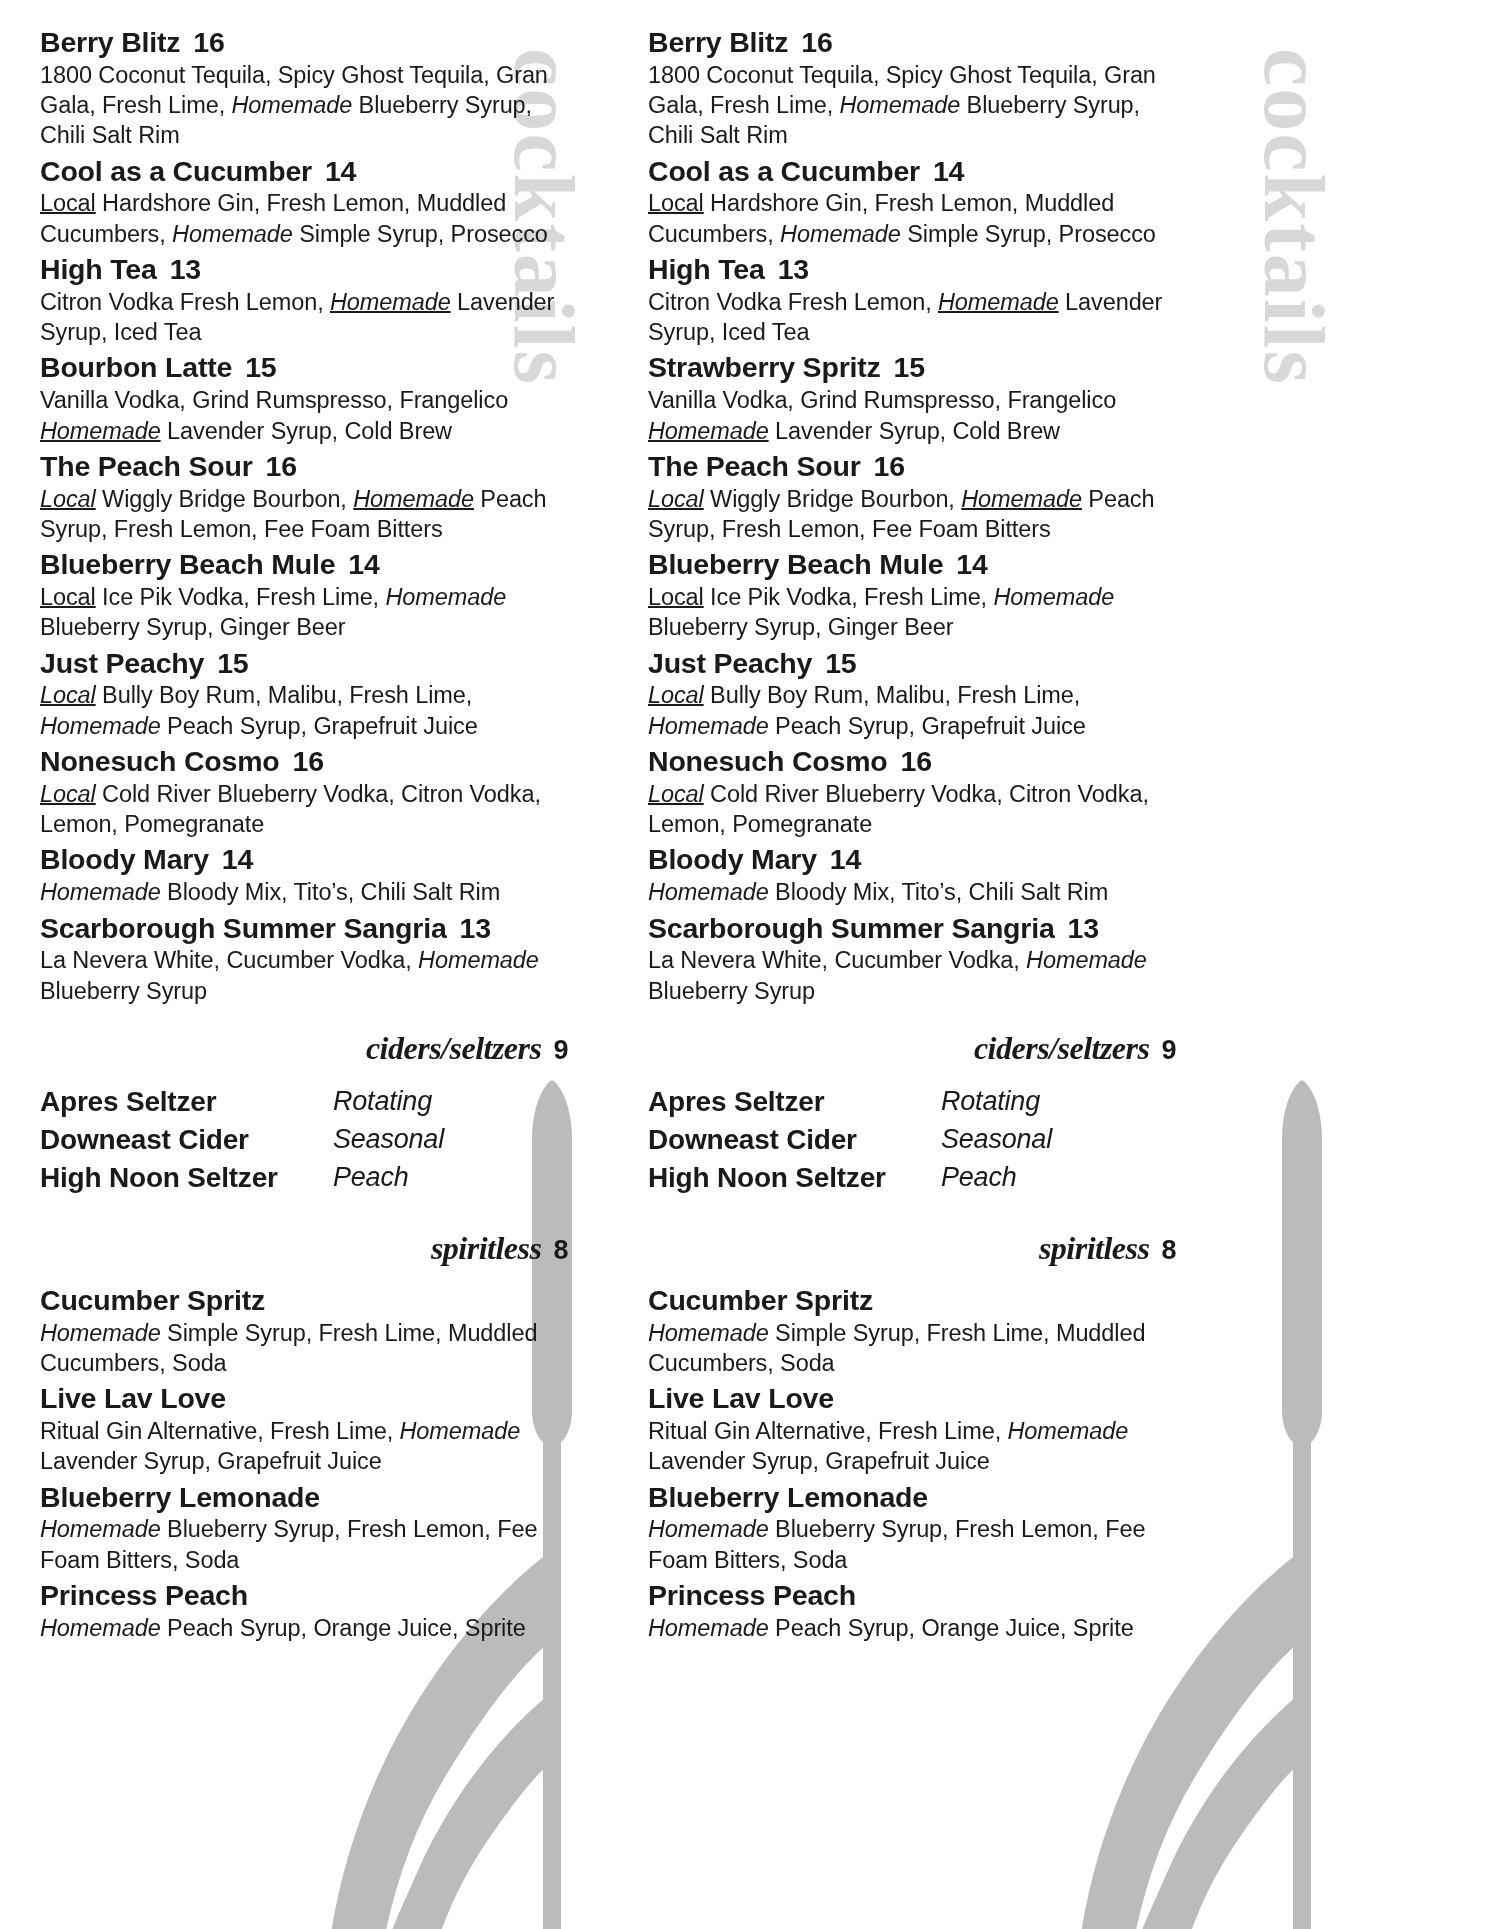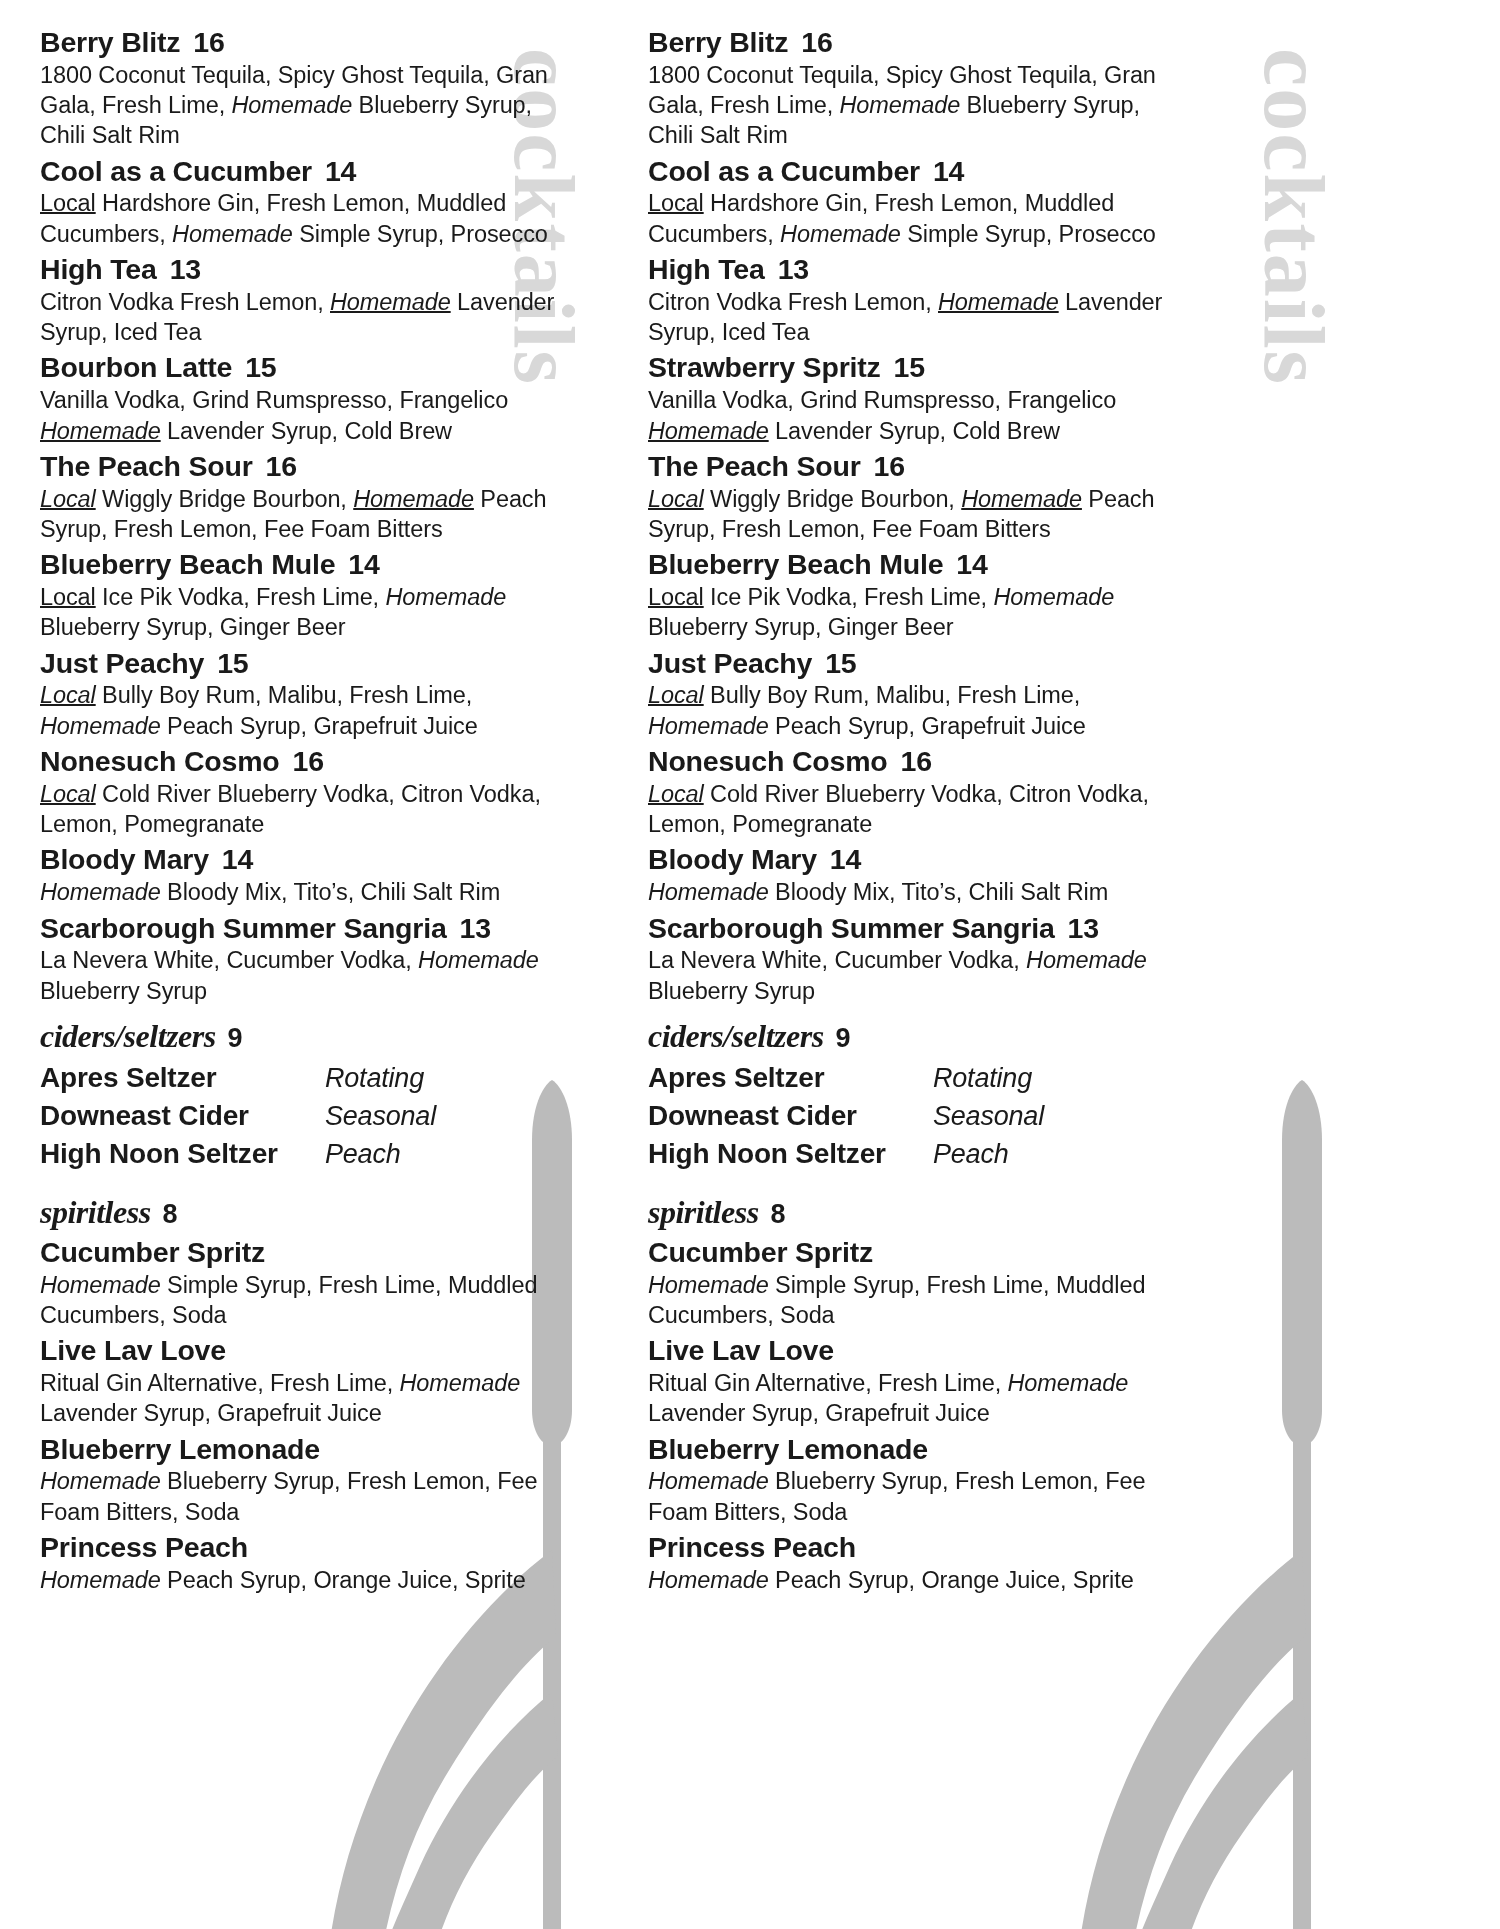--- a/index.html
+++ b/index.html
@@ -83,37 +83,39 @@
   .drink-desc em { font-style: italic; }
   .drink-desc u  { text-decoration: underline; text-underline-offset: 1px; }
   .drink-desc .iu { font-style: italic; text-decoration: underline; text-underline-offset: 1px; }
 
   
   .section-heading {
     font-family: "Liberation Serif", serif;
     font-weight: 700;
     font-style: italic;
     font-size: 32px;
-    margin: 0;
+    margin: 12px;
     padding: 12px 0 1px 0;
     letter-spacing: -0.5px;
+    text-align: right;
   }
   .section-heading .price {
     font-family: "Liberation Sans", sans-serif;
     font-style: normal;
     font-weight: 700;
     font-size: 27px;
     margin-left: 12px;
   }
 
   
   .simple-row {
     display: flex;
-    align-items: flex-end;
+    align-items: center;
     padding-top: 6px;
+    gap: 8px;
   }
   .simple-row .row-name {
     font-size: 28px;
     font-weight: 700;
     width: 285px;
     flex: 0 0 285px;
     letter-spacing: -0.2px;
   }
   .simple-row .row-note {
     font-size: 27px;

